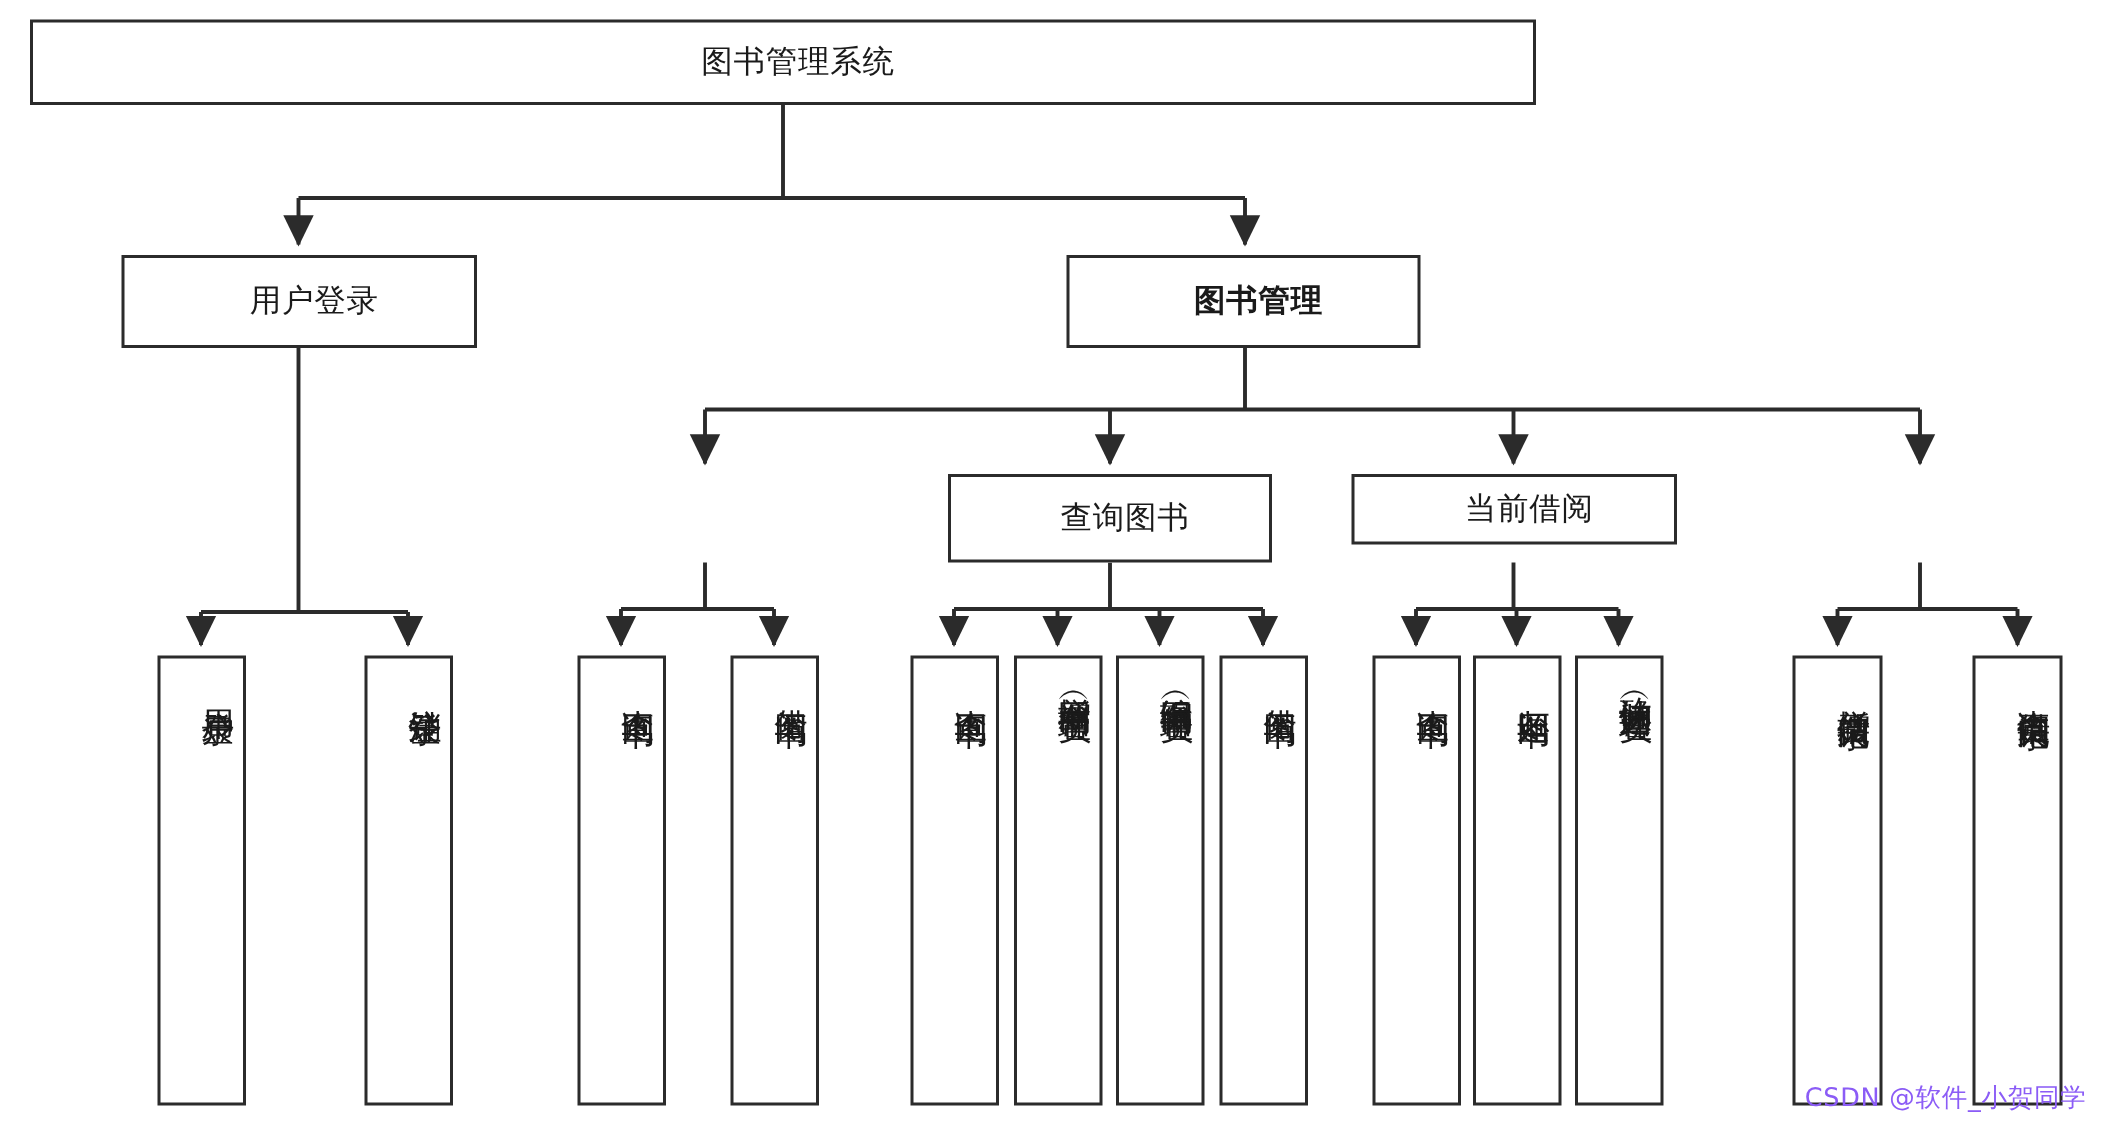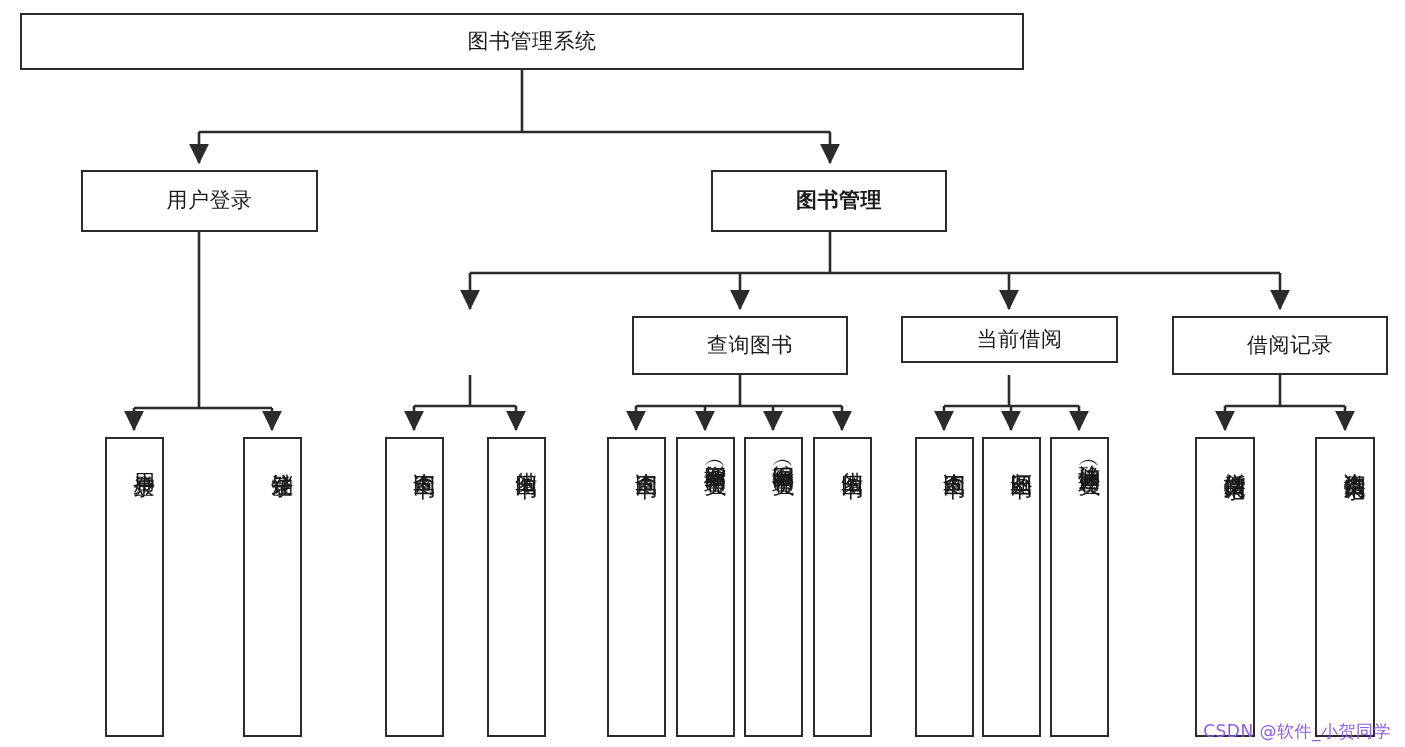--- a/index.html
+++ b/index.html
@@ -131,23 +131,20 @@
   <div class="node h" style="left:711px; top:170px; width:236px; height:62px;font-weight:bold;">
     <span>图书管理</span>
   </div>
 
   <div class="node h" style="left:632px; top:316px; width:216px; height:59px;">
     <span>查询图书</span>
   </div>
   <div class="node h" style="left:901px; top:316px; width:217px; height:47px;">
     <span>当前借阅</span>
   </div>
-  <div class="node h" style="left:1172px; top:316px; width:216px; height:59px;">
-    <span>借阅记录</span>
-  </div>
 
   <div class="node v" style="left:105px; top:437px; width:59px; height:300px;">
     <span class="vlabel">用户登录</span>
   </div>
   <div class="node v" style="left:243px; top:437px; width:59px; height:300px;">
     <span class="vlabel">注销登录</span>
   </div>
   <div class="node v" style="left:385px; top:437px; width:59px; height:300px;">
     <span class="vlabel">查询图书</span>
   </div>

